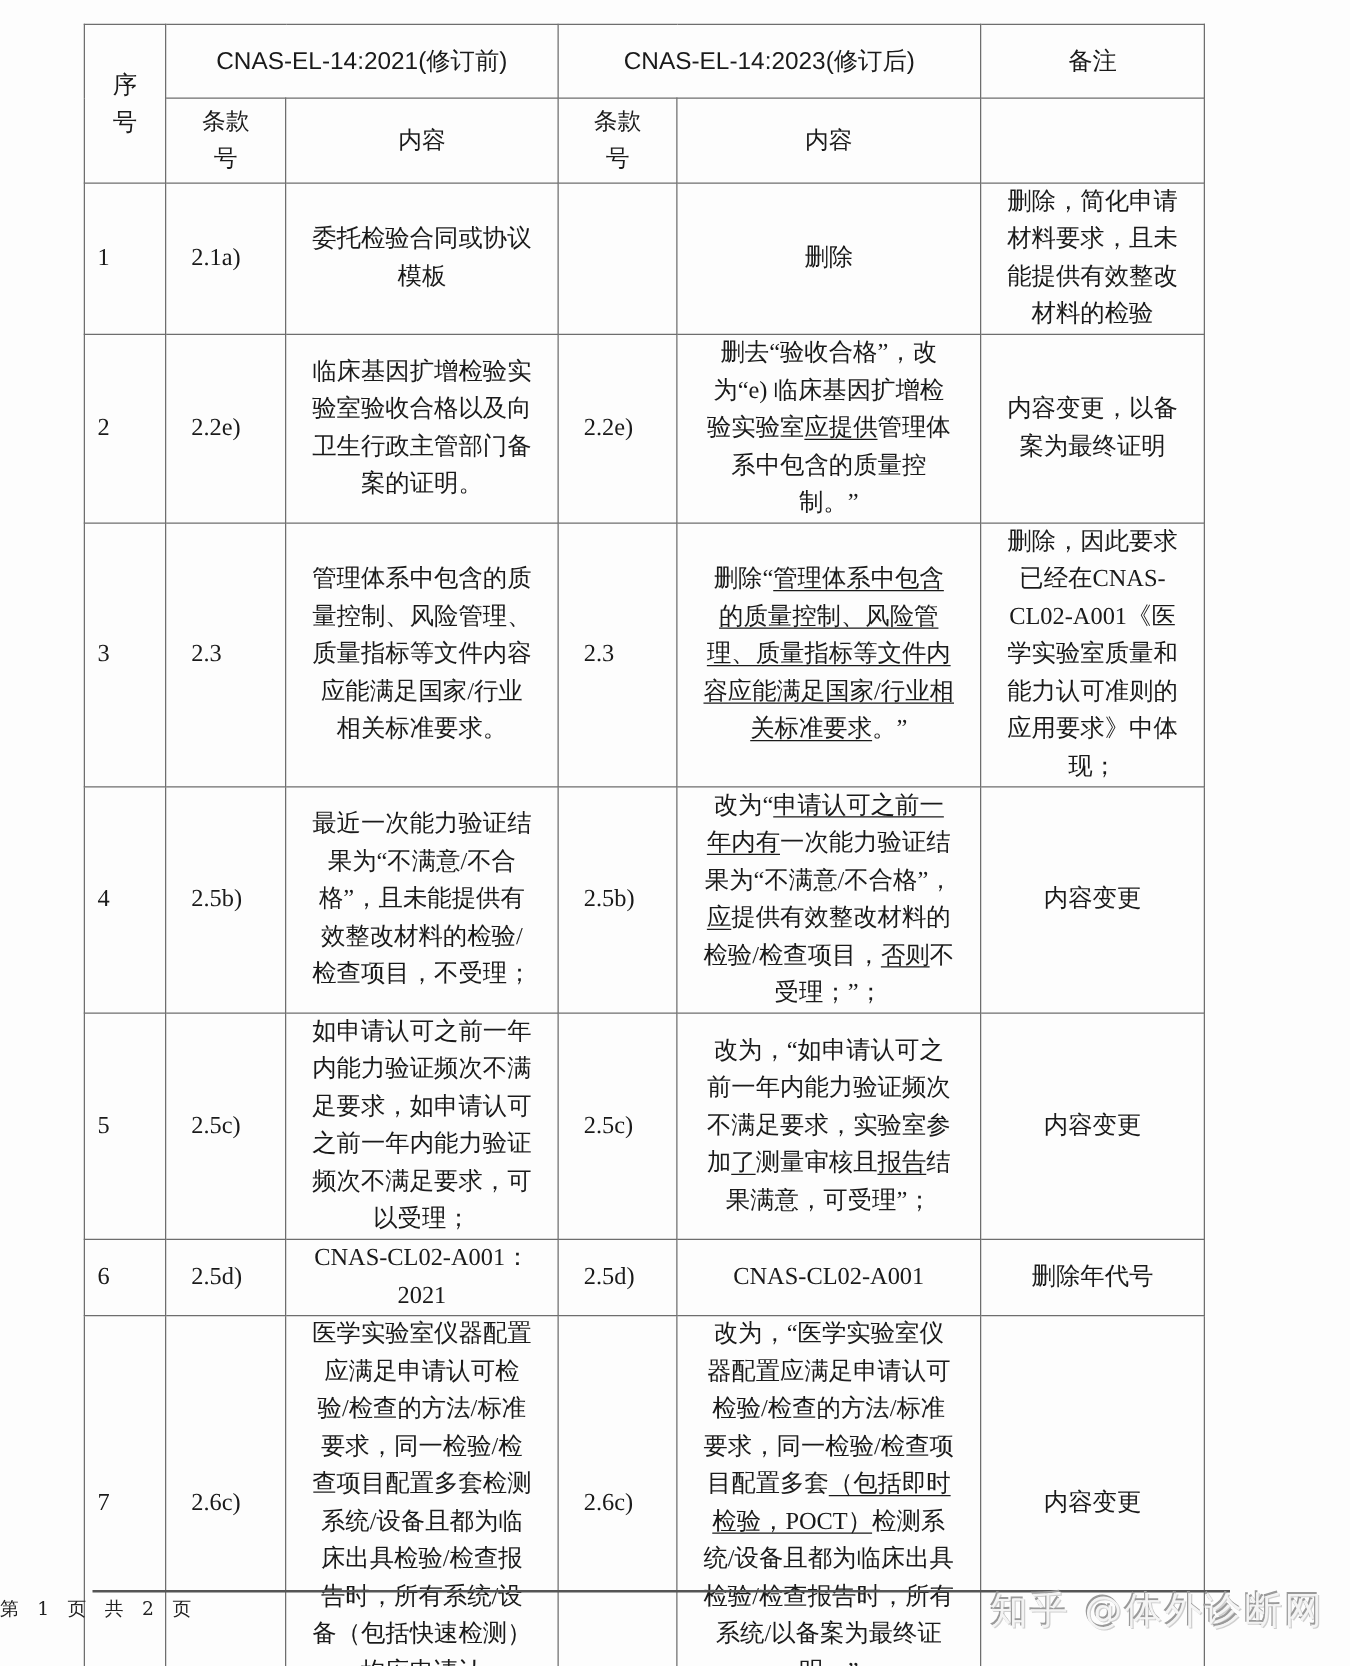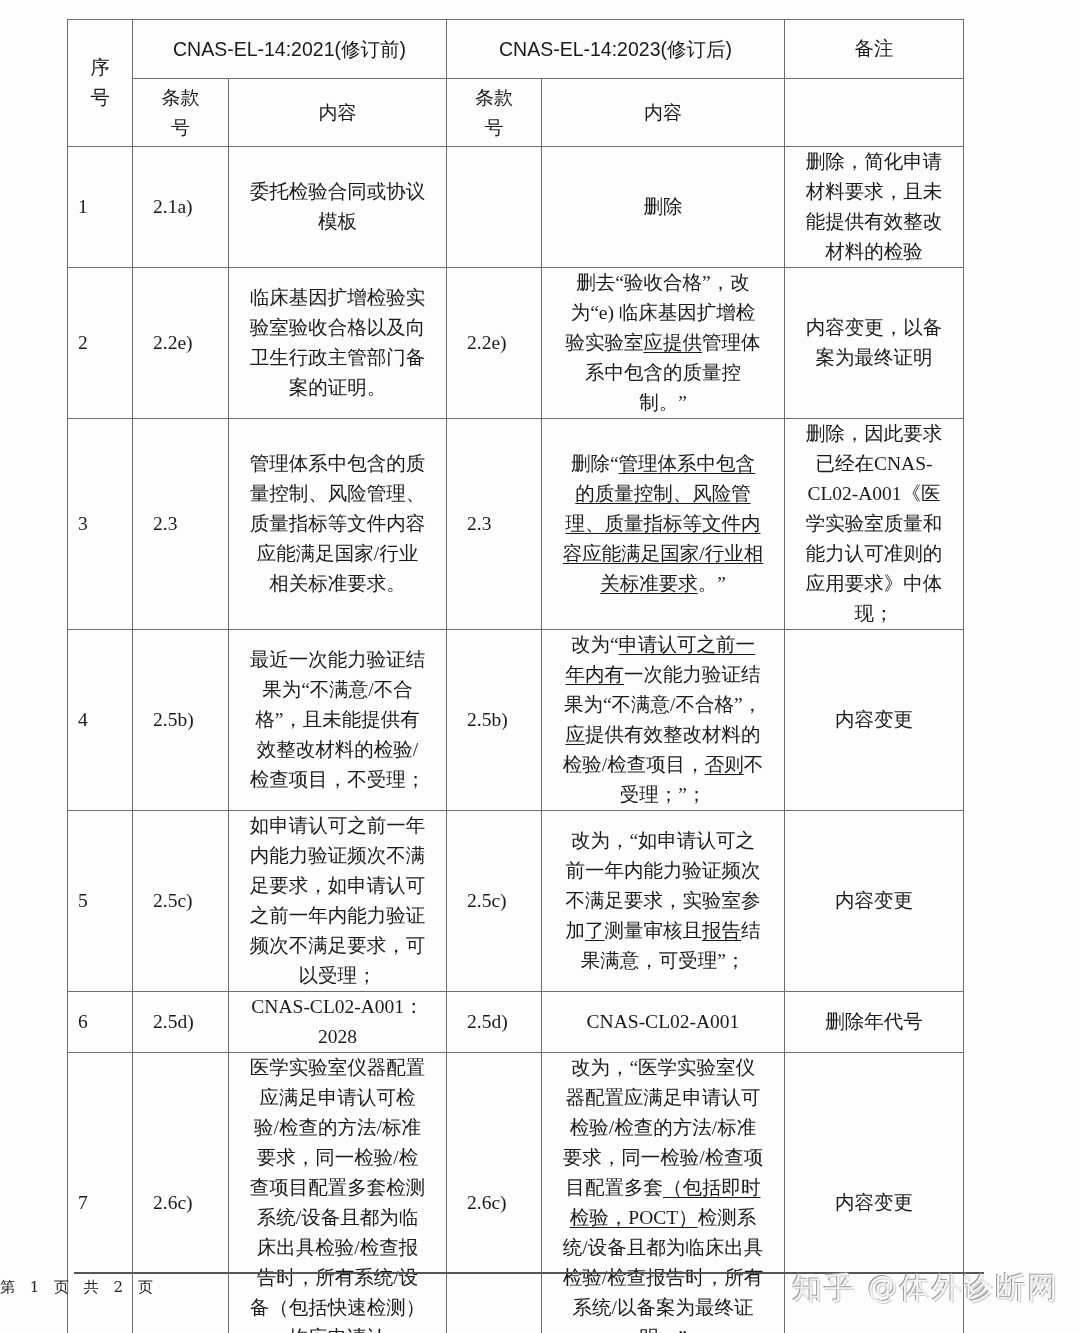--- a/index.html
+++ b/index.html
@@ -99,21 +99,21 @@
           <td class="l seq">5</td>
           <td class="l">2.5c)</td>
           <td class="c">如申请认可之前一年内能力验证频次不满足要求，如申请认可之前一年内能力验证频次不满足要求，可以受理；</td>
           <td class="l">2.5c)</td>
           <td class="c"><span>改为，“如申请认可之前一年内能力验证频次不满足要求，实验室参加</span><span class="u">了</span><span>测量审核且</span><span class="u">报告</span><span>结果满意，可受理”；</span></td>
           <td class="c">内容变更</td>
         </tr>
         <tr style="height: 60px;">
           <td class="l seq">6</td>
           <td class="l">2.5d)</td>
-          <td class="c">CNAS-CL02-A001：2028</td>
+          <td class="c">CNAS-CL02-A001：2021</td>
           <td class="l">2.5d)</td>
           <td class="c"><span>CNAS-CL02-A001</span></td>
           <td class="c">删除年代号</td>
         </tr>
         <tr style="height: 271px;">
           <td class="l seq">7</td>
           <td class="l">2.6c)</td>
           <td class="c">医学实验室仪器配置应满足申请认可检验/检查的方法/标准要求，同一检验/检查项目配置多套检测系统/设备且都为临床出具检验/检查报告时，所有系统/设备（包括快速检测）均应申请认</td>
           <td class="l">2.6c)</td>
           <td class="c"><span>改为，“医学实验室仪器配置应满足申请认可检验/检查的方法/标准要求，同一检验/检查项目配置多套</span><span class="u">（包括即时检验，POCT）</span><span>检测系统/设备且都为临床出具检验/检查报告时，所有系统/以备案为最终证明。”</span></td>

